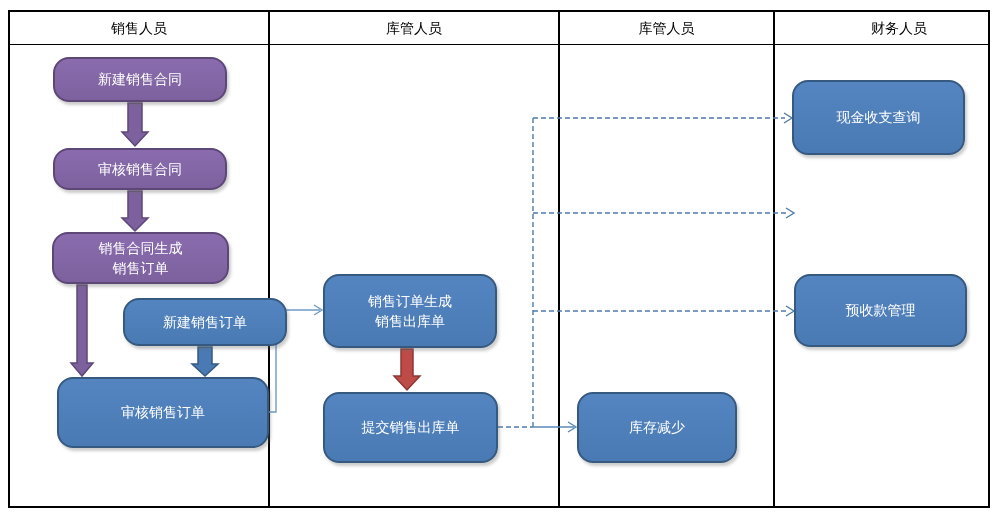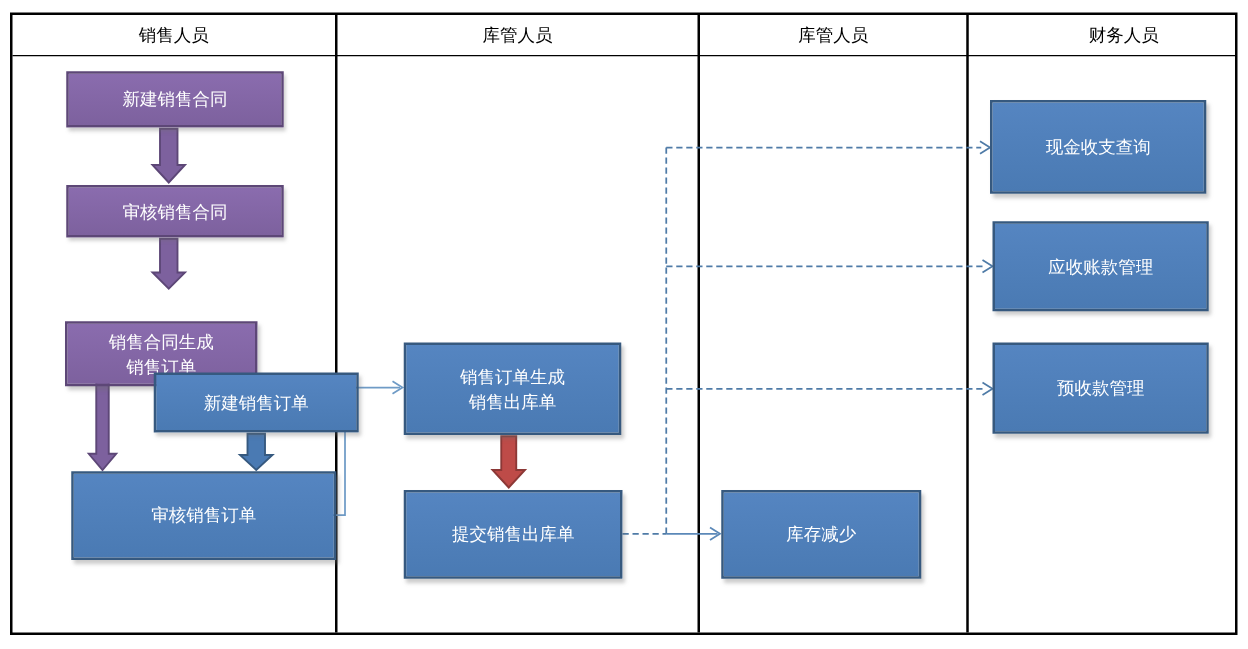--- a/index.html
+++ b/index.html
@@ -21,20 +21,21 @@
   }
   .lane-header {
     position:absolute; top:0; height:32px; line-height:32px;
     text-align:center; font-size:14px; color:#000;
   }
   .node {
     position:absolute; display:flex; align-items:center; justify-content:center;
     color:#ffffff; font-size:14px; text-align:center; white-space:pre-line;
     box-shadow:2px 3px 3px rgba(110,110,110,0.35); box-sizing:border-box;
     line-height:1.45;
+    border-radius:16px;
   }
   .node.purple {
     background:linear-gradient(180deg,#8a6cae 0%,#7d619e 100%);
     border:2px solid #5d4777;
   }
   .node.blue {
     background:linear-gradient(180deg,#5585c1 0%,#4a7ab3 100%);
     border:2px solid #36597f;
   }
   svg.connector-layer { position:absolute; left:0; top:0; pointer-events:none; }
@@ -85,21 +86,21 @@
     <line x1="533" y1="311" x2="787" y2="311" stroke="#4f7ba7" stroke-width="1.4" stroke-dasharray="5,3"></line>
     <polyline points="786,306 794,311 786,316" fill="none" stroke="#4f7ba7" stroke-width="1.4"></polyline>
   </svg>
 
   <div class="node purple" style="left:53px;top:57px;width:174px;height:45px;">
     <span>新建销售合同</span>
   </div>
   <div class="node purple" style="left:53px;top:148px;width:174px;height:42px;">
     <span>审核销售合同</span>
   </div>
-  <div class="node purple" style="left:52px;top:232px;width:154px;height:52px;margin-top:25px;">
+  <div class="node purple" style="left:52px;top:232px;width:177px;height:52px;">
     <span>销售合同生成
 销售订单</span>
   </div>
   <div class="node blue" style="left:123px;top:298px;width:164px;height:48px;">
     <span>新建销售订单</span>
   </div>
   <div class="node blue" style="left:57px;top:377px;width:212px;height:71px;">
     <span>审核销售订单</span>
   </div>
 
@@ -111,20 +112,17 @@
     <span>提交销售出库单</span>
   </div>
 
   <div class="node blue" style="left:577px;top:392px;width:160px;height:71px;">
     <span>库存减少</span>
   </div>
 
   <div class="node blue" style="left:792px;top:80px;width:173px;height:75px;">
     <span>现金收支查询</span>
   </div>
-  <div class="node blue" style="left:794px;top:177px;width:173px;height:72px;">
-    <span>应收账款管理</span>
-  </div>
   <div class="node blue" style="left:794px;top:274px;width:173px;height:73px;">
     <span>预收款管理</span>
   </div>
 
 </div>
 
 </body></html>

